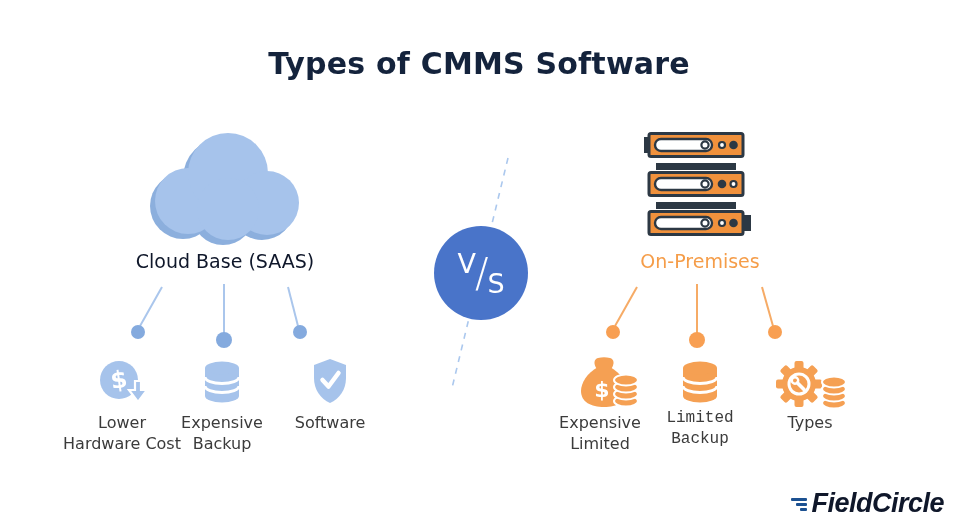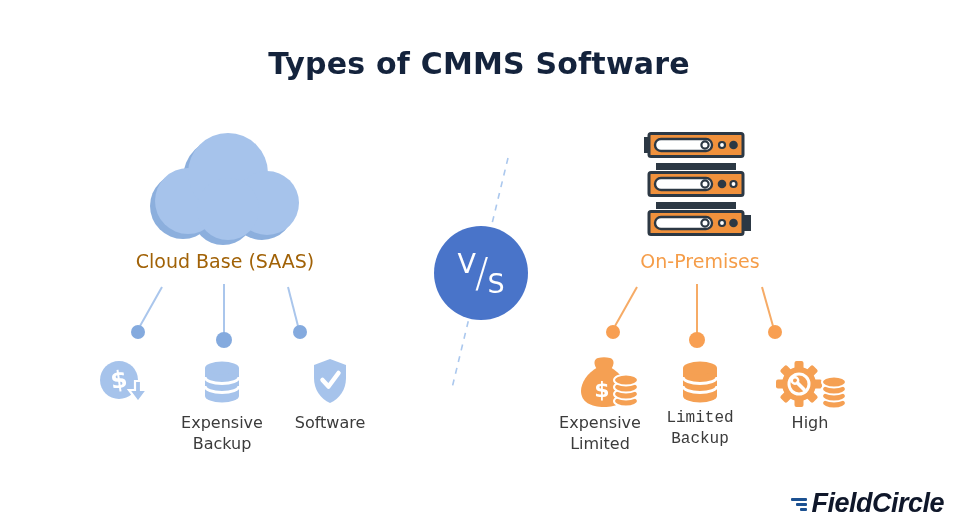--- a/index.html
+++ b/index.html
@@ -8,21 +8,21 @@
     font-family:"DejaVu Sans","Liberation Sans",sans-serif;overflow:hidden;
   }
   .abs{position:absolute;}
   
   #title{
     left:0;top:46px;width:958px;text-align:center;
     font-size:30px;font-weight:800;color:#14233c;letter-spacing:.2px;
   }
   
   .col-heading{width:300px;text-align:center;font-size:19px;font-weight:500;}
-  #heading-left{left:75px;top:250px;color:#a16207;}
+  #heading-left{left:75px;top:250px;color:#0f172a;}
   #heading-right{left:550px;top:250px;color:#f59d49;}
   
   #connector-layer{left:0;top:0;width:960px;height:530px;z-index:1;}
   .z2{z-index:2;}
   
   #vs-badge{
     left:434px;top:226px;width:94px;height:94px;border-radius:50%;
     background:#4974c9;color:#fff;display:flex;align-items:center;justify-content:center;
     z-index:2;
   }
@@ -190,39 +190,43 @@
     <circle cx="23" cy="25.5" r="3.2" fill="none" stroke="#ffffff" stroke-width="2.4"></circle>
     <path d="M25.5 28 L32 34.5" stroke="#ffffff" stroke-width="3.6" stroke-linecap="round"></path>
     <g>
       <ellipse cx="62" cy="48" rx="12" ry="5.5" fill="#f5a053" stroke="#ffffff" stroke-width="2"></ellipse>
       <ellipse cx="62" cy="41" rx="12" ry="5.5" fill="#f5a053" stroke="#ffffff" stroke-width="2"></ellipse>
       <ellipse cx="62" cy="34" rx="12" ry="5.5" fill="#f5a053" stroke="#ffffff" stroke-width="2"></ellipse>
       <ellipse cx="62" cy="27" rx="12" ry="5.5" fill="#f5a053" stroke="#ffffff" stroke-width="2"></ellipse>
     </g>
   </svg>
 
+  <div class="abs item-label z2" style="left:57px;top:412px;width:130px;">
+    <span>Lower</span>
+    <span>Hardware Cost</span>
+  </div>
   <div class="abs item-label z2" style="left:167px;top:412px;width:110px;">
     <span>Expensive</span>
     <span>Backup</span>
   </div>
   <div class="abs item-label z2" style="left:280px;top:412px;width:100px;">
     <span>Software</span>
     <span></span>
   </div>
 
   <div class="abs item-label z2" style="left:540px;top:412px;width:120px;">
     <span>Expensive</span>
     <span>Limited</span>
   </div>
   <div class="abs item-label z2" style="left:645px;top:408px;width:110px;font-family:Liberation Mono, monospace;">
     <span>Limited</span>
     <span>Backup</span>
   </div>
   <div class="abs item-label z2" style="left:745px;top:412px;width:130px;">
-    <span>High</span>
+    <span>Types</span>
   </div>
 
   <div id="logo" class="abs">
     <div id="speed-lines">
       <div class="l1"></div>
         <div class="l2"></div>
         <div class="l3"></div>
     </div>
     <span id="logo-text">FieldCircle</span>
   </div>

